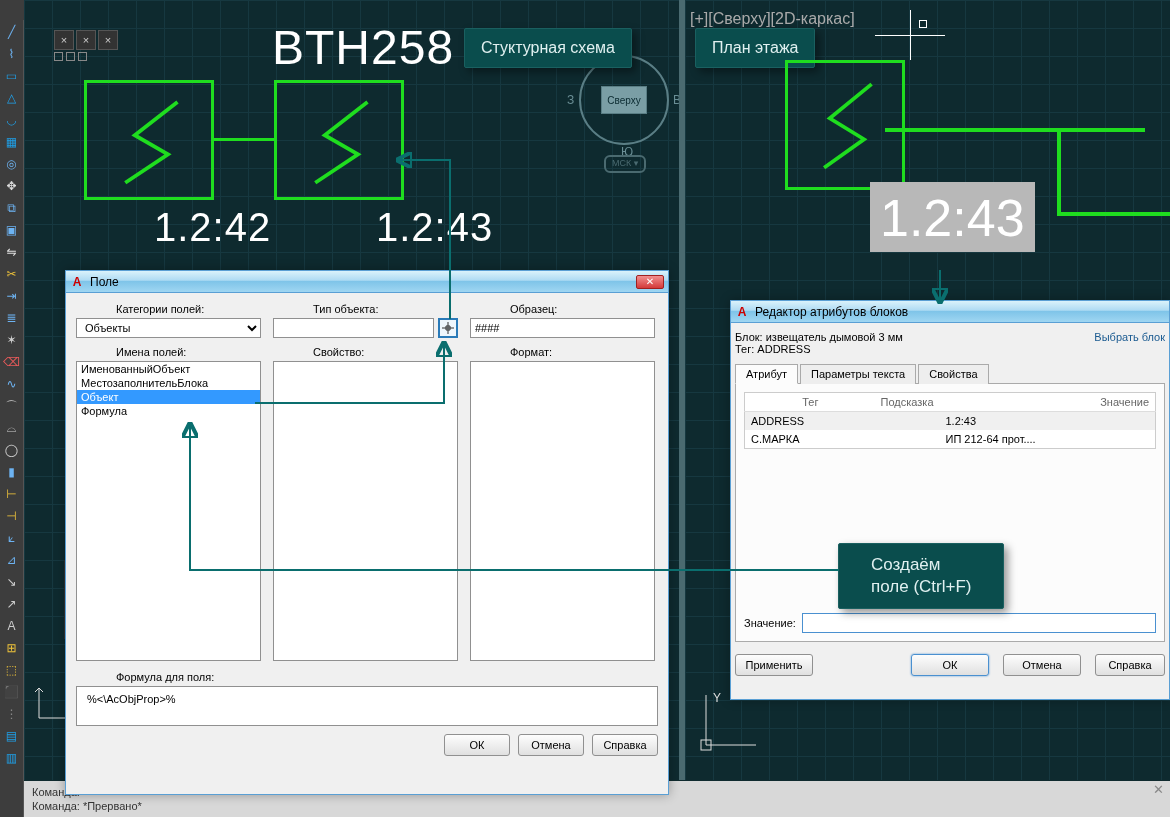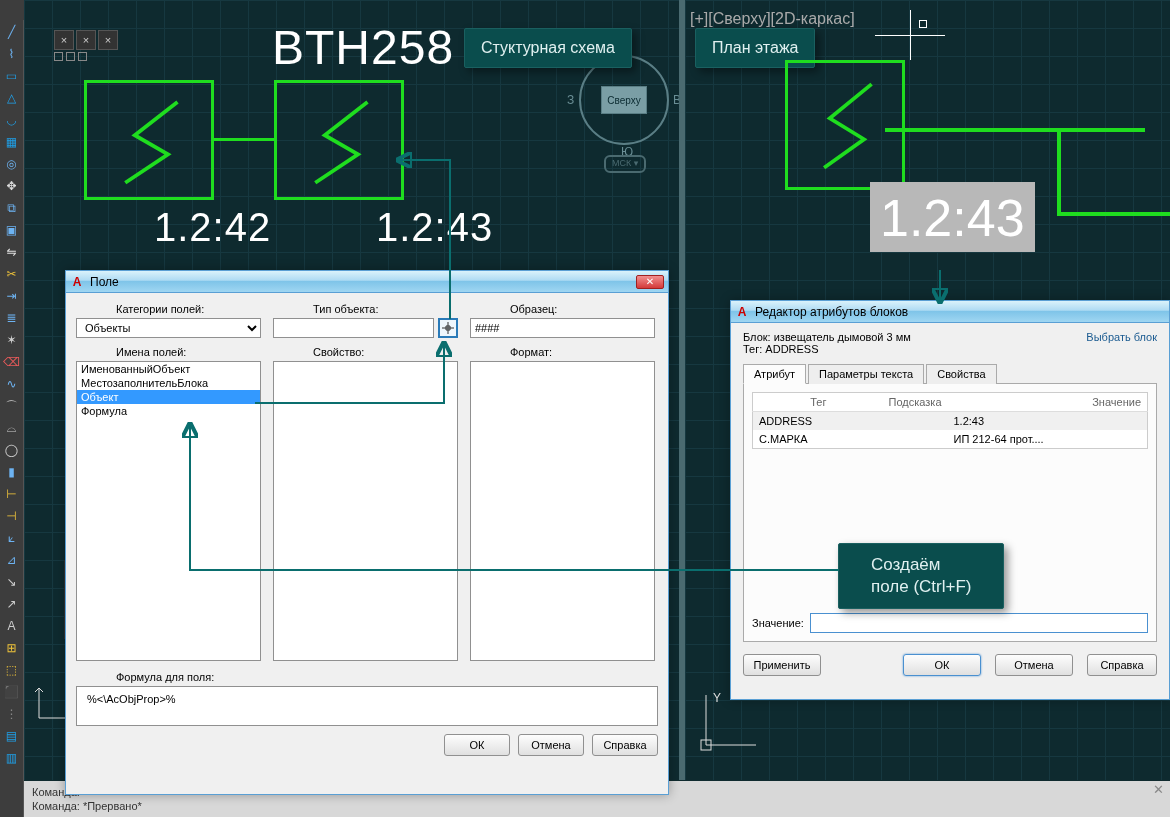--- a/index.html
+++ b/index.html
@@ -498,21 +498,21 @@
       <button class="btn">Справка</button>
     </div>
   </div>
 </div>
 
 <div class="dialog" style="left:730px; top:300px; width:440px; height:400px">
   <div class="titlebar">
     <div class="app-ico">A</div>
     <div class="title">Редактор атрибутов блоков</div>
   </div>
-  <div class="body" style="padding:8px 12px">
+  <div class="body" style="padding:8px 4px">
     <div style="display:flex">
       <div style="flex:1">
         <div>
           <span>Блок:</span>
           <span>извещатель дымовой 3 мм</span>
         </div>
         <div>
           <span>Тег:</span>
           <span>ADDRESS</span>
         </div>

